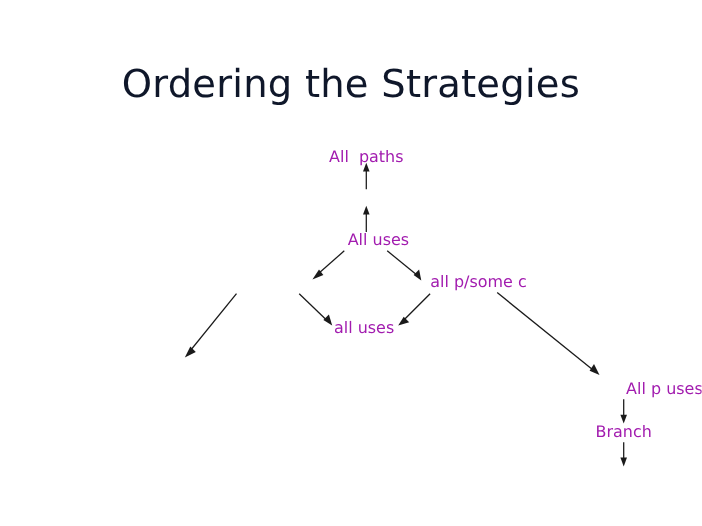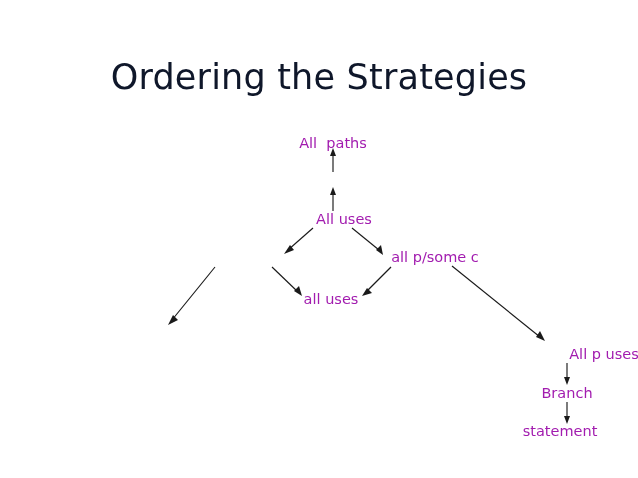--- a/index.html
+++ b/index.html
@@ -122,15 +122,14 @@
 
   <div class="node" style="left:411px; top:248px;margin-left:24px;">all p/some c</div>
 
   <div class="node" style="left:331px; top:290px;">all uses</div>
 
 
   <div class="node" style="left:560px; top:345px;margin-left:44px;">All p uses</div>
 
   <div class="node" style="left:567px; top:384px;text-align:right;">Branch</div>
 
-  <div class="node" style="left:560px; top:422px;">statement</div>
 
 </div>
 
 </body></html>

